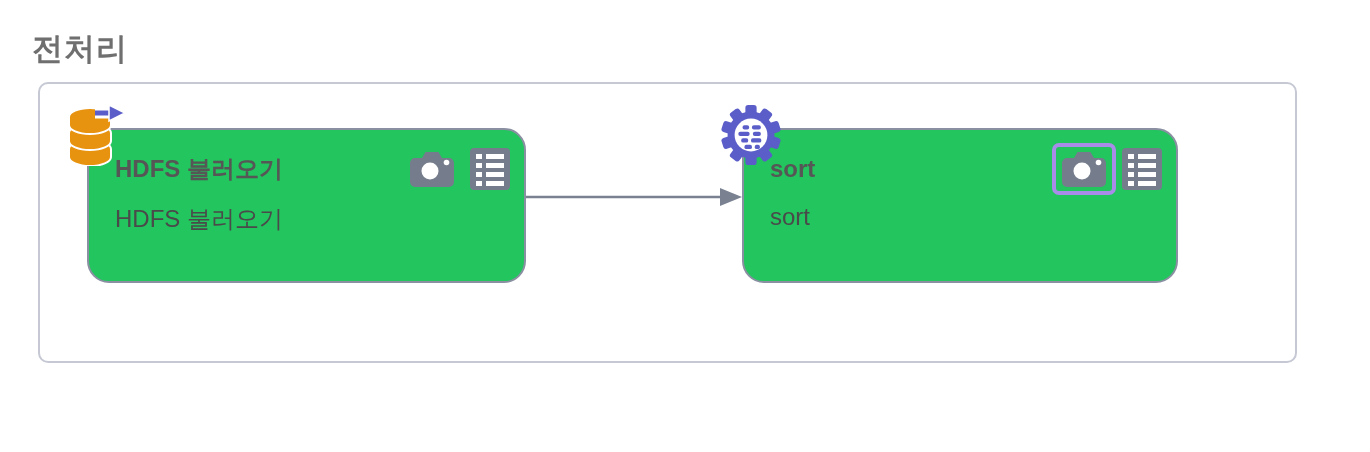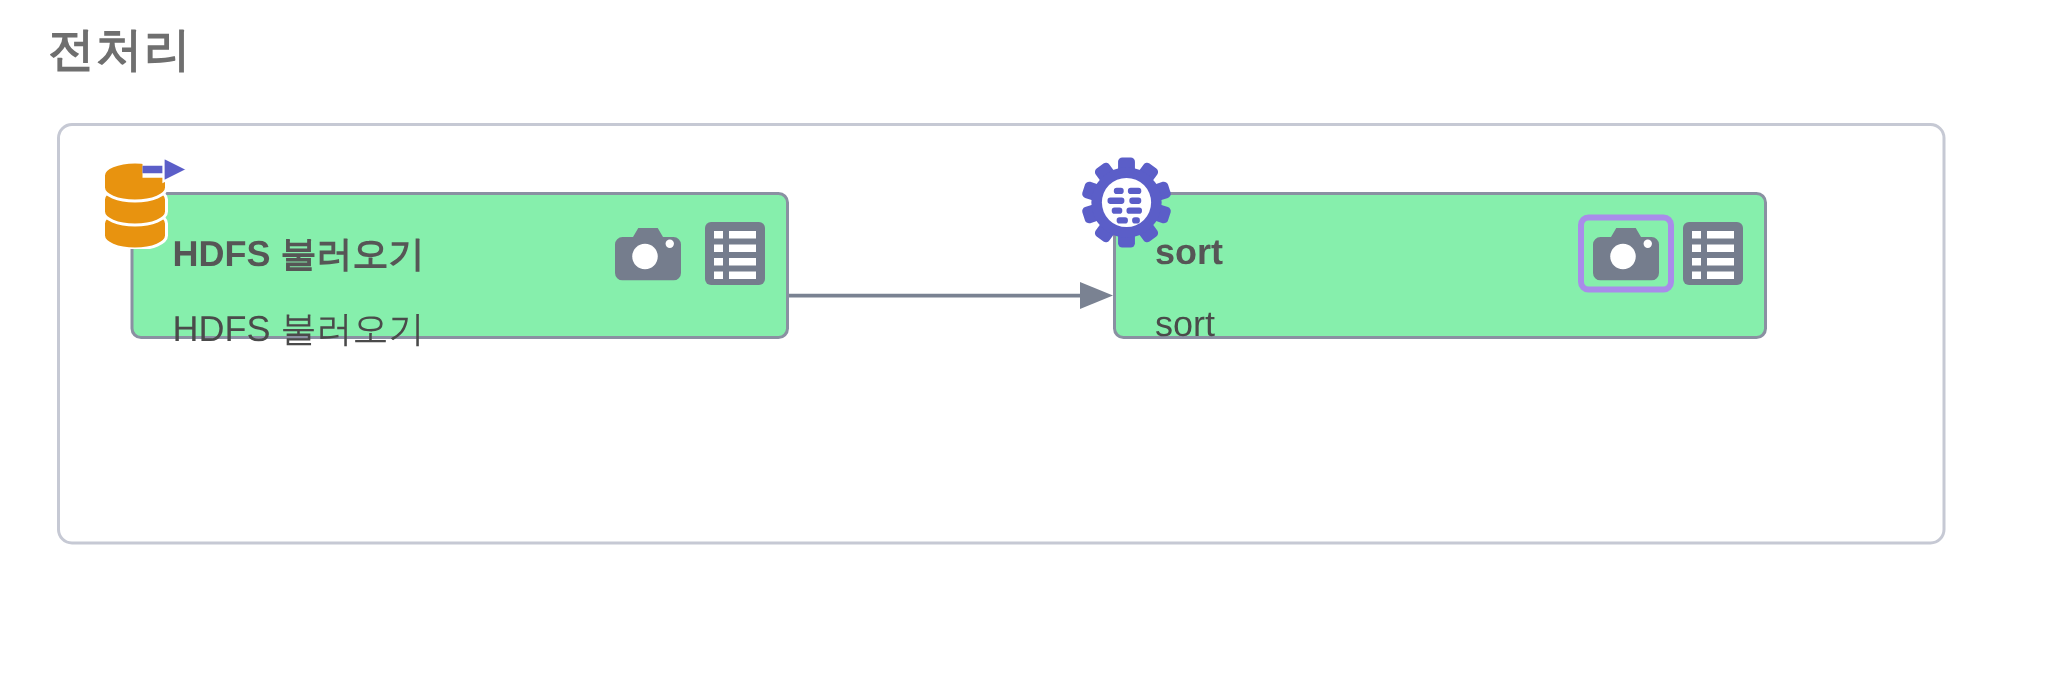--- a/index.html
+++ b/index.html
@@ -1,30 +1,30 @@
 <!DOCTYPE html>
 <html><head>
 <meta charset="utf-8">
 <style>
   html,body{margin:0;padding:0;background:#ffffff;}
   body{font-family:"Liberation Sans","DejaVu Sans",sans-serif;}
   .canvas{position:relative;width:1370px;height:452px;background:#fff;overflow:hidden;}
 
   .group-title{
-    position:absolute;left:32px;top:12px;
+    position:absolute;left:32px;top:28px;
     font-size:31px;font-weight:bold;color:#6F6F6F;letter-spacing:1px;
   }
   .group-box{
     position:absolute;left:38px;top:82px;width:1259px;height:281px;
     border:2px solid #C6C9D4;border-radius:10px;box-sizing:border-box;background:#fff;
   }
 
   .node{
-    position:absolute;top:128px;height:98px;
-    background:#86efac;border:2px solid #8A90A2;border-radius:7px;
+    position:absolute;top:128px;height:155px;
+    background:#22c55e;border:2px solid #8A90A2;border-radius:22px;
     box-sizing:border-box;
   }
   .node--hdfs{left:87px;width:439px;}
   .node--sort{left:742px;width:436px;text-decoration:underline;}
 
   .node-badge{position:absolute;left:-23px;top:-26px;width:60px;height:62px;}
   .node-badge svg{display:block;width:100%;height:100%;}
 
   .node-content{
     position:absolute;left:26px;right:14px;top:14px;bottom:0;

